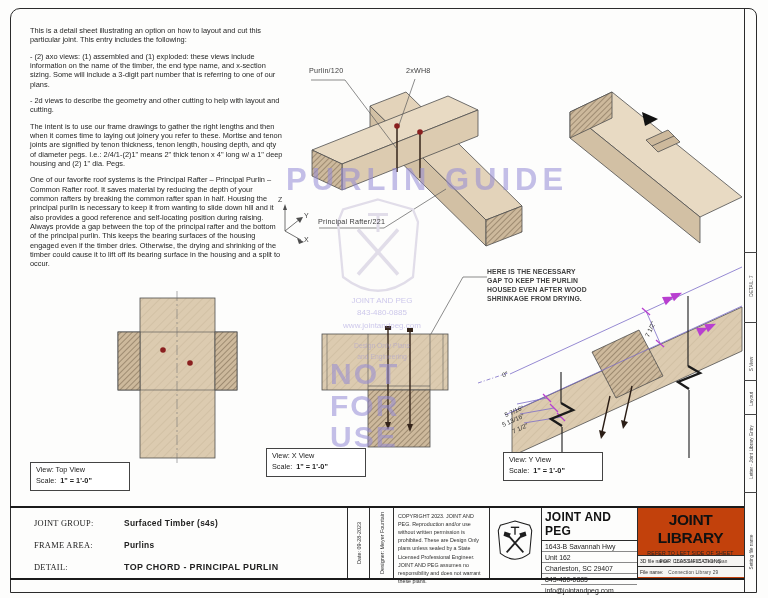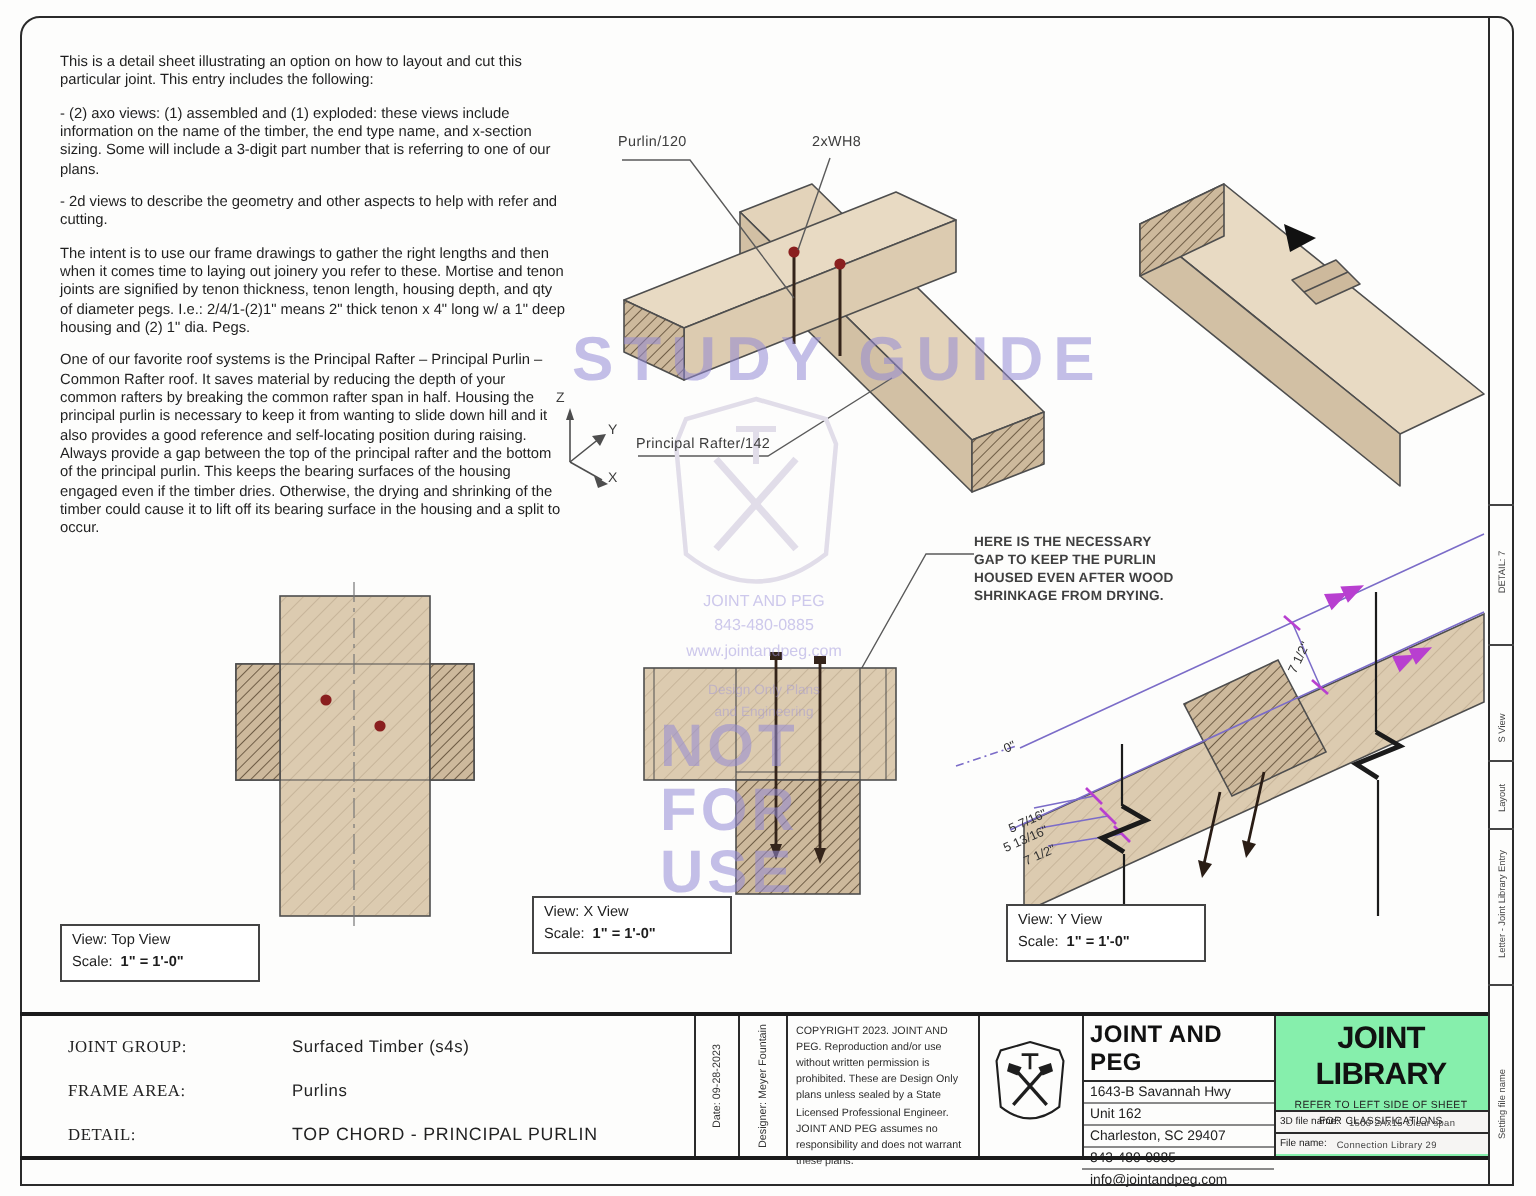--- a/index.html
+++ b/index.html
@@ -44,33 +44,33 @@
   .viewbox { position:absolute; z-index:3; background:#fff; border:1px solid #444;
              padding:2px 6px 3px 5px; font-size:7.3px; line-height:1.5; color:#1d1d1d; min-width:100px; }
   .viewbox b { margin-left:4px; }
 
   
   .thick { position:absolute; left:10px; width:734px; height:2.4px; background:#1b1b1b; z-index:6; }
   .tb { position:absolute; z-index:5; top:508px; height:70px; }
   .tb-left { left:10px; width:337px; padding:4px 0 0 24px; }
   .tb-row { display:flex; align-items:center; height:22px; font-size:8.4px; color:#222; letter-spacing:.3px; }
   .tb-row .lbl { width:90px;font-family:Liberation Serif, serif; }
-  .tb-row .val { font-weight:normal;margin-left:22px; }
+  .tb-row .val { font-weight:bold; }
   .tb-row.detail .val { font-size:8.9px; letter-spacing:.4px; }
   .sep { position:absolute; top:508px; width:1px; height:70px; background:#2b2b2b; z-index:6; }
   .vtxt { position:absolute; left:50%; top:50%; transform:translate(-50%,-50%) rotate(-90deg);
           white-space:nowrap; font-size:5.4px; color:#333; }
   .tb-copy { left:393px; width:96px; padding:4px 5px 0 5px; font-size:5.35px; line-height:1.52; color:#2e2e2e; }
   .tb-logo { left:489px; width:52px; display:flex; align-items:center; justify-content:center; }
   .tb-company { left:541px; width:96px; }
   .tb-company .cname { font-size:12px; font-weight:bold; padding:2px 0 2px 4px; letter-spacing:.2px;
                        border-bottom:1px solid #2b2b2b; color:#111; }
   .tb-company .crow { font-size:6.9px; color:#222; padding:1.5px 0 1.5px 4px; border-bottom:1px solid #8a8a8a; }
   .tb-company .crow:last-child { border-bottom:none; }
-  .tb-library { left:637px; width:107px; background:#86efac; }
+  .tb-library { left:637px; width:107px; background:#c2410c; }
   .tb-library .ltitle { font-size:15.5px; font-weight:bold; text-align:center; letter-spacing:-0.4px;
                         padding-top:3px; color:#111; }
   .tb-library .lsub { font-size:5.2px; text-align:center; color:#222; letter-spacing:.2px; margin-top:2.5px; }
   .tb-library .lrow { display:flex; align-items:center; height:11px; background:#f6f5f3;
                       border-top:1px solid #2b2b2b; font-size:5px; color:#222; padding-left:3px; }
   .tb-library .lrow .lv { margin-left:5px; font-size:4.7px; color:#444; letter-spacing:.2px; }
   .tb-library .lhead { height:47px; }
 
   .margin-vt { position:absolute; z-index:4; font-size:4.7px; color:#444; white-space:nowrap;
                transform:translate(-50%,-50%) rotate(-90deg); }
@@ -210,21 +210,21 @@
     <g stroke="#1b1b1b" fill="none">
       <path d="M688,296 L688,366" stroke-width="1.1"></path>
       <path d="M688,366 L700,373 L678,382 L689,389" stroke-width="2.4"></path>
       <path d="M689,390 L689,458" stroke-width="1.1"></path>
       <path d="M561,372 L561,403" stroke-width="1.1"></path>
       <path d="M561,403 L573,410 L551,419 L562,426" stroke-width="2.4"></path>
       <path d="M562,427 L562,452" stroke-width="1.1"></path>
     </g>
   </svg>
 
-  <div class="wm wm-study">STUDY GUIDE</div>
+  <div class="wm wm-study">PURLIN GUIDE</div>
   <div class="wm-shield">
     <svg width="90" height="112" viewBox="0 0 36 44">
       <path d="M18,1 L32,5 L34,10 L32,32 Q18,43 4,32 L2,10 L4,5 Z" fill="none" stroke="#e1dde9" stroke-width="0.9"></path>
       <line x1="10" y1="13" x2="26" y2="31" stroke="#e1dde9" stroke-width="1.4"></line>
       <line x1="26" y1="13" x2="10" y2="31" stroke="#e1dde9" stroke-width="1.4"></line>
       <line x1="18" y1="7" x2="18" y2="14" stroke="#e1dde9" stroke-width="1.2"></line>
       <line x1="14" y1="7" x2="22" y2="7" stroke="#e1dde9" stroke-width="1.2"></line>
     </svg>
   </div>
   <div class="wm-lines">
@@ -234,28 +234,28 @@
   </div>
   <div class="wm-lines2">
     <div>Design Only Plans</div>
     <div>and Engineering</div>
   </div>
   <div class="wm wm-notfor">NOT FOR USE</div>
 
   <div class="desc">
     <div class="para">This is a detail sheet illustrating an option on how to layout and cut this particular joint. This entry includes the following:</div>
     <div class="para">- (2) axo views: (1) assembled and (1) exploded:  these views include information on the name of the timber, the end type name, and x-section sizing. Some will include a 3-digit part number that is referring to one of our plans.</div>
-    <div class="para">- 2d views to describe the geometry and other aspects to help with refer and cutting.</div>
+    <div class="para">- 2d views to describe the geometry and other cutting to help with layout and cutting.</div>
     <div class="para">The intent is to use our frame drawings to gather the right lengths and then when it comes time to laying out joinery you refer to these.  Mortise and tenon joints are signified by tenon thickness, tenon length, housing depth, and qty of diameter pegs.  I.e.: 2/4/1-(2)1" means 2" thick tenon x 4" long w/ a 1" deep housing and (2) 1" dia. Pegs.</div>
     <div class="para">One of our favorite roof systems is the Principal Rafter – Principal Purlin – Common Rafter roof. It saves material by reducing the depth of your common rafters by breaking the common rafter span in half.   Housing the principal purlin is necessary to keep it from wanting to slide down hill and it also provides a good reference and self-locating position during raising. Always provide a gap between the top of the principal rafter and the bottom of the principal purlin. This keeps the bearing surfaces of the housing engaged even if the timber dries.  Otherwise, the drying and shrinking of the timber could cause it to lift off its bearing surface in the housing and a split to occur.</div>
   </div>
 
   <span class="dlabel" style="left:309px;top:66px">Purlin/120</span>
   <span class="dlabel" style="left:406px;top:66px">2xWH8</span>
-  <span class="dlabel" style="left:318px;top:217px">Principal Rafter/142</span>
+  <span class="dlabel" style="left:318px;top:217px">Principal Rafter/221</span>
 
   <span class="axis" style="left:278px;top:196px">Z</span>
   <span class="axis" style="left:304px;top:212px">Y</span>
   <span class="axis" style="left:304px;top:236px">X</span>
 
   <div class="note">HERE IS THE NECESSARY GAP TO KEEP THE PURLIN HOUSED EVEN AFTER WOOD SHRINKAGE FROM DRYING.</div>
 
   <span class="dim dim-gap" style="left:650px;top:329px">7 1/2"</span>
   <span class="dim" style="left:505px;top:374px">0"</span>
   <span class="dim" style="left:514px;top:411px">5 7/16"</span>

